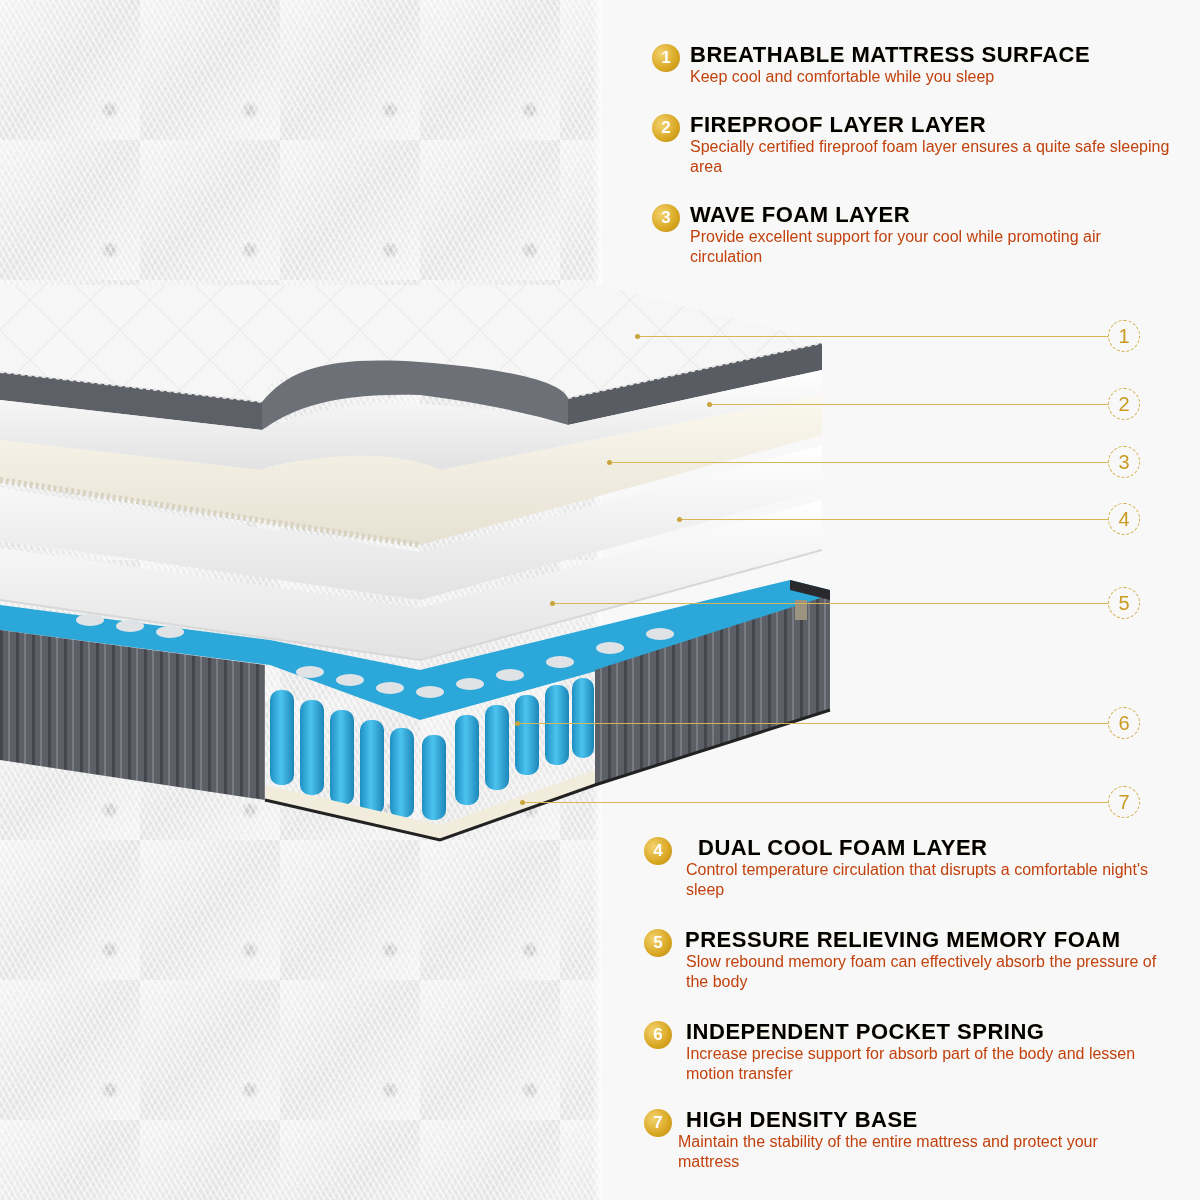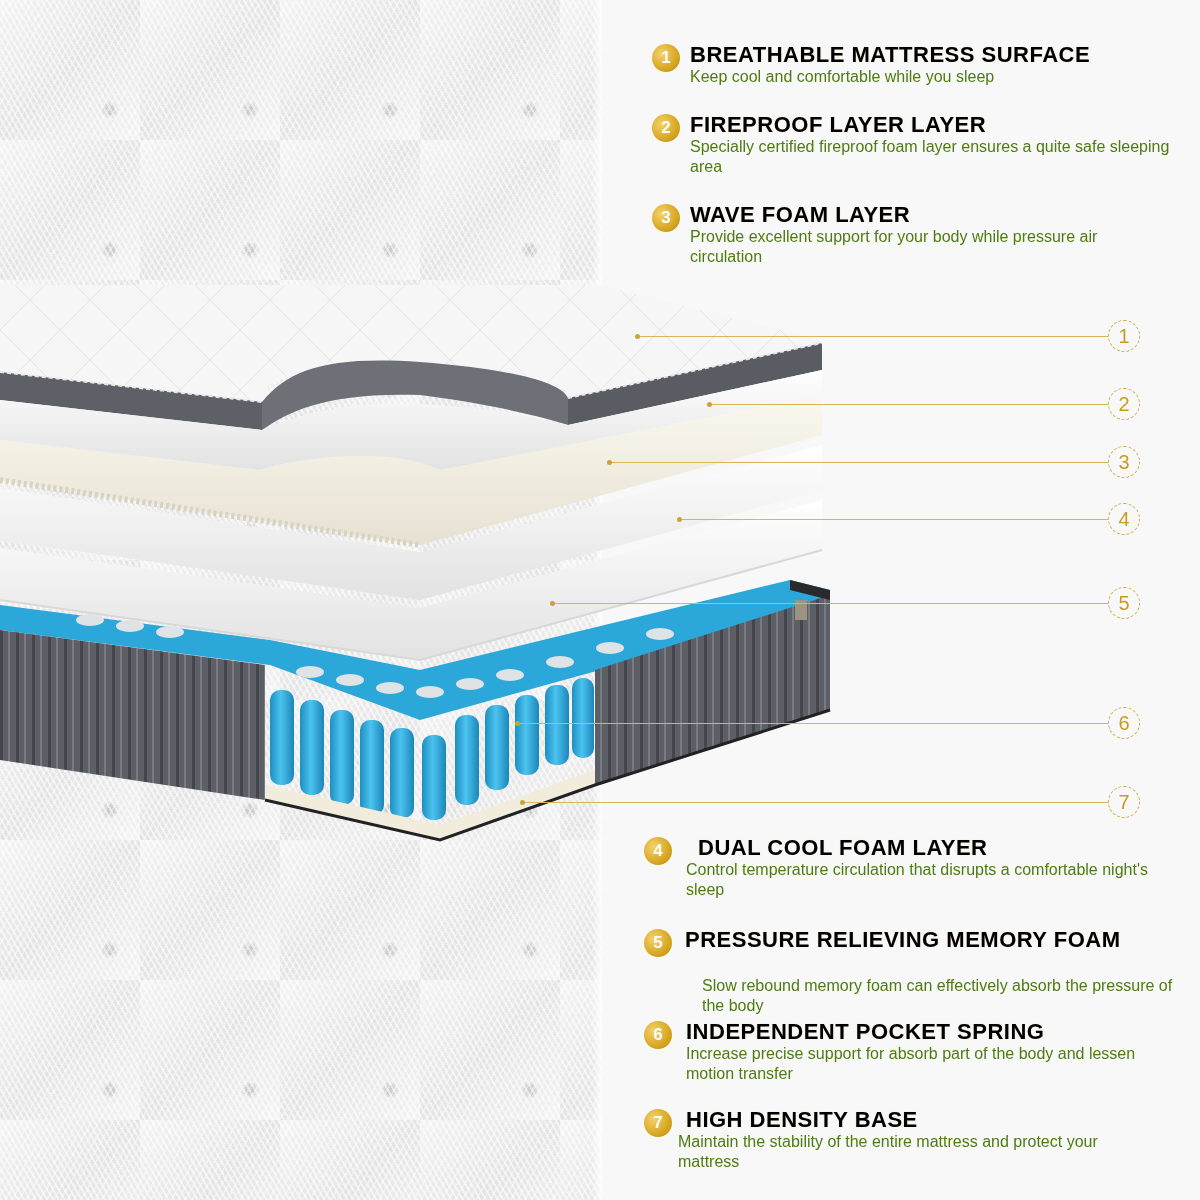--- a/index.html
+++ b/index.html
@@ -18,21 +18,21 @@
   .quilt:after{content:"";position:absolute;right:0;top:0;width:10px;height:100%;background:linear-gradient(90deg,rgba(0,0,0,0),rgba(255,255,255,.9));}
   .panel{position:absolute;left:602px;top:0;width:598px;height:1200px;background:#f8f8f8;}
 
   
   .feature{position:absolute;width:520px;}
   .badge{position:absolute;left:0;top:2px;width:28px;height:28px;border-radius:50%;
     background:radial-gradient(circle at 35% 35%,#f3d36e,#d8a621 60%,#b98a12);
     color:#fff;font-weight:bold;font-size:17px;line-height:28px;text-align:center;}
   .ftitle{position:absolute;left:38px;top:0;color:#000000;font-weight:bold;font-size:22px;letter-spacing:0.5px;white-space:nowrap;
     text-shadow:0 0 1px rgba(214,171,47,.35);}
-  .fdesc{position:absolute;left:38px;top:25px;color:#4d7c0f;font-size:16px;line-height:20px;width:480px;}
+  .fdesc{position:absolute;left:38px;top:25px;color:#c2410c;font-size:16px;line-height:20px;width:480px;}
 
   
   .art{position:absolute;left:0;top:0;width:1200px;height:1200px;pointer-events:none;}
 
   
   .lead{position:absolute;height:1px;background:#d8b556;}
   .dot{position:absolute;width:5px;height:5px;border-radius:50%;background:#c9a43a;}
   .callout{position:absolute;width:30px;height:30px;border-radius:50%;border:1.5px dashed #d4ad46;
     color:#c99b22;font-size:20px;line-height:30px;text-align:center;background:#f8f8f8;}
 </style>
@@ -134,21 +134,21 @@
   <div class="fdesc">Keep cool and comfortable while you sleep</div>
 </div>
 <div class="feature" style="left:652px;top:112px;">
   <div class="badge">2</div>
   <div class="ftitle">FIREPROOF LAYER LAYER</div>
   <div class="fdesc">Specially certified fireproof foam layer ensures a quite safe sleeping area</div>
 </div>
 <div class="feature" style="left:652px;top:202px;">
   <div class="badge">3</div>
   <div class="ftitle">WAVE FOAM LAYER</div>
-  <div class="fdesc">Provide excellent support for your body while pressure air circulation</div>
+  <div class="fdesc">Provide excellent support for your cool while promoting air circulation</div>
 </div>
 
 <div class="lead" style="left:638px;top:336px;width:472px;"></div>
 <div class="dot" style="left:635px;top:334px;"></div>
 <div class="callout" style="left:1108px;top:320px;">1</div>
 
 <div class="lead" style="left:710px;top:404px;width:400px;"></div>
 <div class="dot" style="left:707px;top:402px;"></div>
 <div class="callout" style="left:1108px;top:388px;">2</div>
 
@@ -173,21 +173,21 @@
 <div class="callout" style="left:1108px;top:786px;">7</div>
 
 <div class="feature" style="left:644px;top:835px;">
   <div class="badge">4</div>
   <div class="ftitle" style="left:54px;">DUAL COOL FOAM LAYER</div>
   <div class="fdesc" style="left:42px;">Control temperature circulation that disrupts a comfortable night's sleep</div>
 </div>
 <div class="feature" style="left:644px;top:927px;">
   <div class="badge">5</div>
   <div class="ftitle" style="left:41px;text-align:center;">PRESSURE RELIEVING MEMORY FOAM</div>
-  <div class="fdesc" style="left:58px;margin-top:24px;">Slow rebound memory foam can effectively absorb the pressure of the body</div>
+  <div class="fdesc" style="left:42px;">Slow rebound memory foam can effectively absorb the pressure of the body</div>
 </div>
 <div class="feature" style="left:644px;top:1019px;">
   <div class="badge">6</div>
   <div class="ftitle" style="left:42px;">INDEPENDENT POCKET SPRING</div>
   <div class="fdesc" style="left:42px;">Increase precise support for absorb part of the body and lessen motion transfer</div>
 </div>
 <div class="feature" style="left:644px;top:1107px;">
   <div class="badge">7</div>
   <div class="ftitle" style="left:42px;">HIGH DENSITY BASE</div>
   <div class="fdesc" style="left:34px;">Maintain the stability of the entire mattress and protect your mattress</div>

